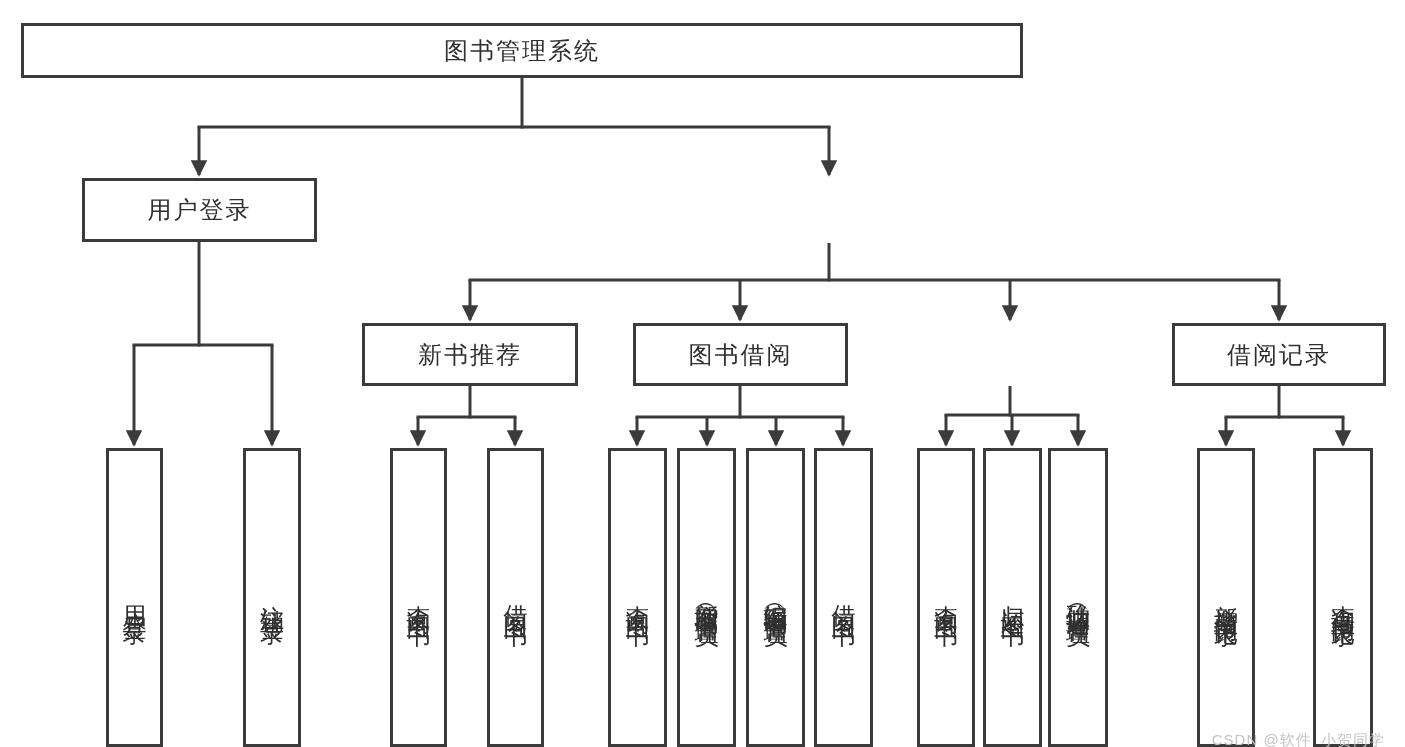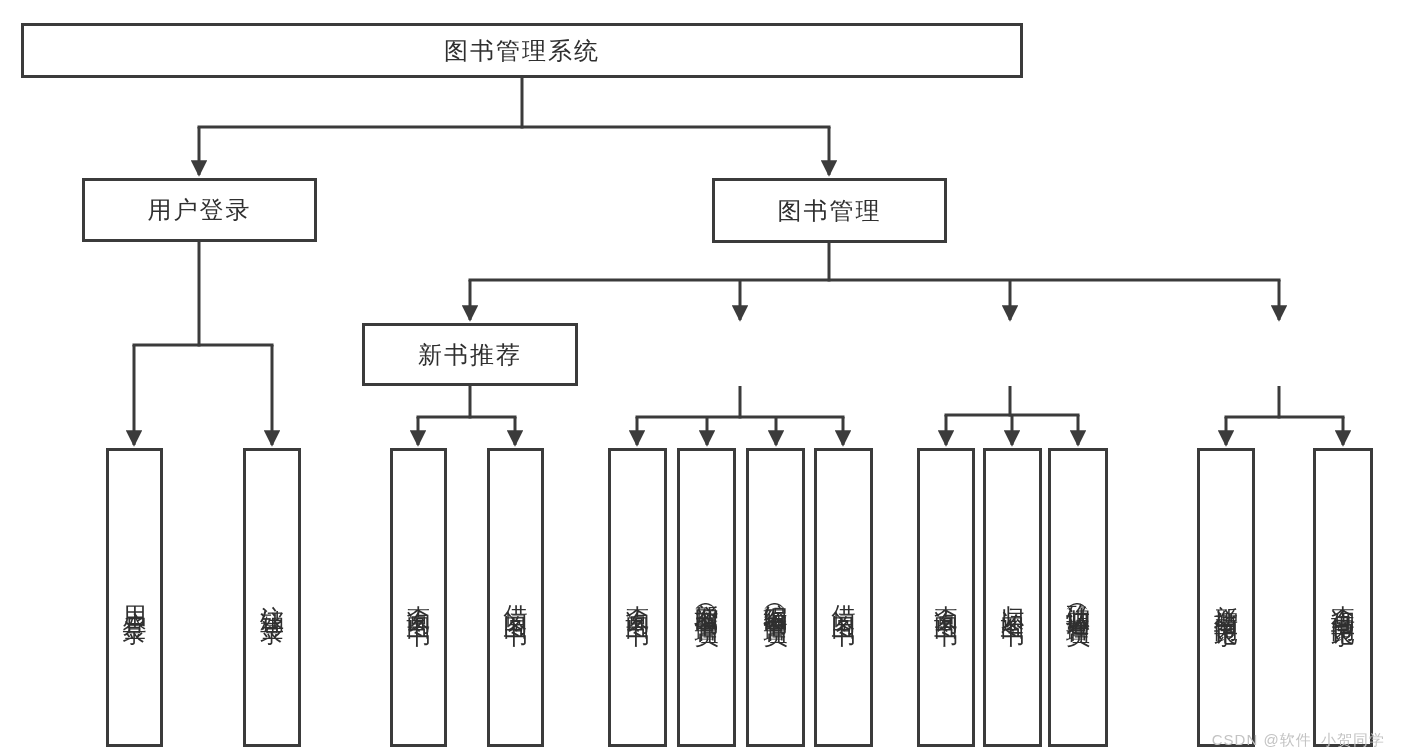--- a/index.html
+++ b/index.html
@@ -92,23 +92,24 @@
 
     <line x1="1279" y1="376" x2="1279" y2="408.5"></line>
     <line x1="1224.5" y1="407" x2="1344.5" y2="407"></line>
     <line x1="1226" y1="407" x2="1226" y2="435" marker-end="url(#arrow)"></line>
     <line x1="1343" y1="407" x2="1343" y2="435" marker-end="url(#arrow)"></line>
   </svg>
 
   <div class="hbox" style="left:21px;top:13px;width:1002px;height:55px;">图书管理系统</div>
 
   <div class="hbox" style="left:82px;top:168px;width:235px;height:64px;">用户登录</div>
-  <div class="hbox" style="left:712px;top:168px;width:235px;height:65px;">图书管理</div>
 
   <div class="hbox" style="left:362px;top:313px;width:216px;height:63px;font-family:Liberation Serif, serif;">新书推荐</div>
+  <div class="hbox" style="left:633px;top:313px;width:215px;height:63px;">图书借阅</div>
+  <div class="hbox" style="left:1172px;top:313px;width:214px;height:63px;">借阅记录</div>
 
   <div class="vbox" style="left:106px;width:57px;">用户登录</div>
   <div class="vbox" style="left:243px;width:58px;">注销登录</div>
 
   <div class="vbox" style="left:390px;width:57px;">查询图书</div>
   <div class="vbox" style="left:487px;width:57px;">借阅图书</div>
 
   <div class="vbox" style="left:608px;width:59px;">查询图书</div>
   <div class="vbox" style="left:677px;width:59px;letter-spacing:3px;">新增图书（管理员）</div>
   <div class="vbox" style="left:746px;width:59px;letter-spacing:3px;">编辑图书（管理员）</div>

